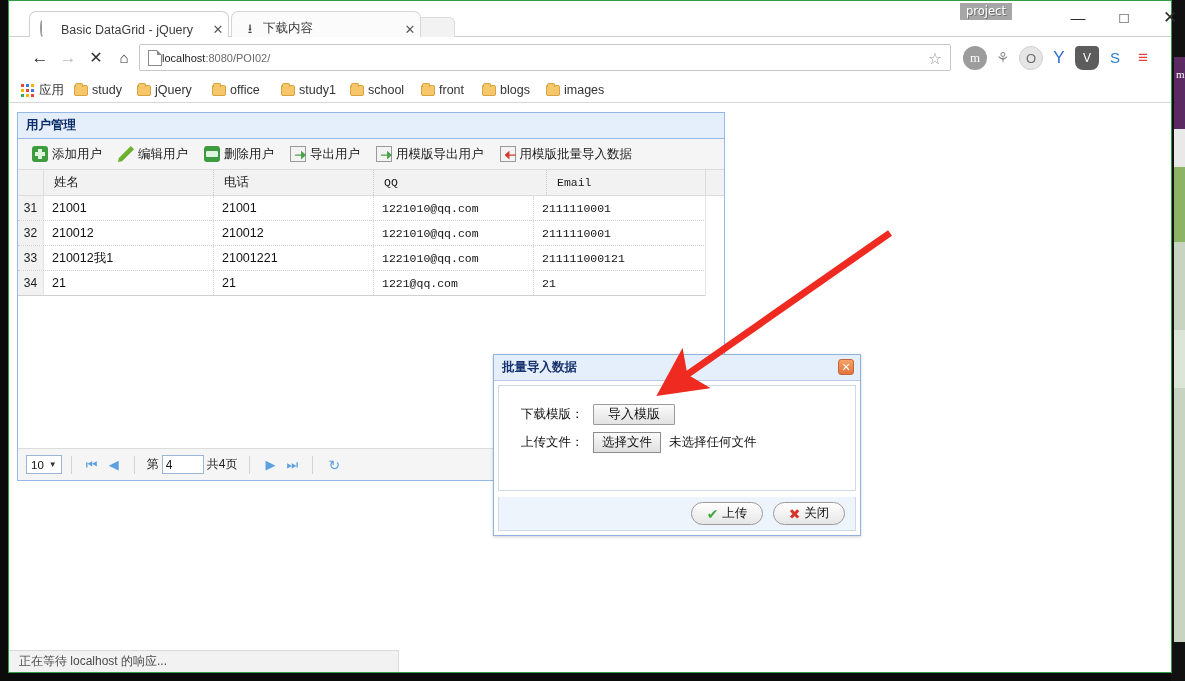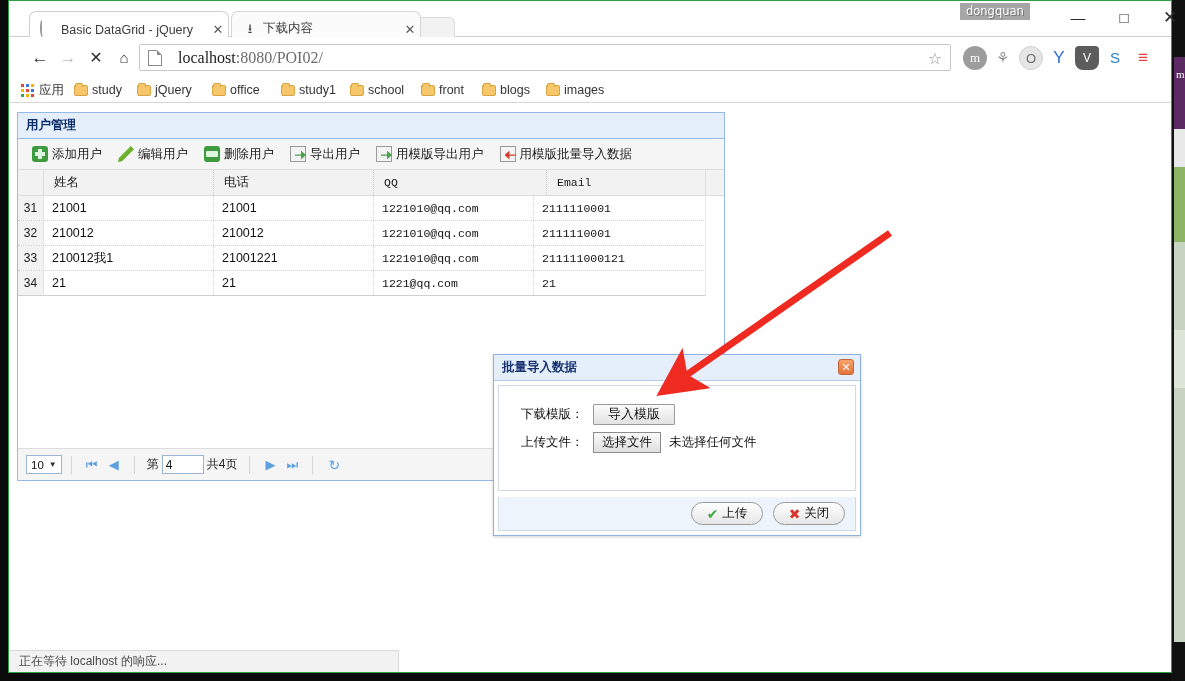--- a/index.html
+++ b/index.html
@@ -94,21 +94,21 @@
   #nav-stop { left:76px; color:#303030; font-size:16px;}
   #nav-home { left:104px; color:#303030; font-size:15px;}
 
   .omnibox {
     position:absolute; left:130px; top:7px; width:812px; height:27px;
     border:1px solid #c7c7c7; border-radius:2px; background:#fff;
     display:flex; align-items:center;
   }
   .omni-doc { width:14px; height:16px; margin-left:8px; border:1px solid #8a8a8a; background:#fff; position:relative;}
   .omni-doc:after{content:""; position:absolute; right:-1px; top:-1px; border-width:0 5px 5px 0; border-style:solid; border-color:#fff #fff #8a8a8a #8a8a8a;}
-  .omni-url { margin-left:16px; font-size:16px; color:#6a6a6a; font-family:Liberation Serif, serif;}
+  .omni-url { margin-left:0; font-size:11px; color:#6a6a6a; font-family:Liberation Sans, sans-serif;}
   .omni-url b { color:#1c1c1c; font-weight:normal;}
   .omni-star { position:absolute; right:8px; top:4px; font-size:16px; color:#9a9a9a;}
 
   .ext { position:absolute; top:9px; width:24px; height:24px; border-radius:50%; text-align:center; line-height:24px; font-size:13px;}
   #ext-1 { left:954px; background:#9c9c9c; color:#fff; font-family:"Liberation Serif",serif;}
   #ext-2 { left:982px; color:#8e8e8e; font-size:15px;}
   #ext-3 { left:1010px; background:#e6e6e6; color:#6c6c6c; border:1px solid #cfcfcf;}
   #ext-4 { left:1038px; color:#2f6fd0; font-size:17px; }
   #ext-5 { left:1066px; background:#5c5c5c; color:#fff; border-radius:4px 4px 8px 8px; font-size:12px;}
   #ext-6 { left:1094px; color:#2b7fd0; font-size:15px; }
@@ -225,21 +225,21 @@
         <div class="tab tab-inactive">
           <span class="favicon dl-icon">⭳</span>
           <span class="label">下载内容</span>
           <span class="tabclose">✕</span>
         </div>
 
         <div class="tab-ghost"></div>
       </div>
       <div class="tabstrip-fill"></div>
 
-      <div class="user-chip">dongquan</div>
+      <div class="user-chip">project</div>
       <div class="win-ctrl" id="btn-min">—</div>
       <div class="win-ctrl" id="btn-max">□</div>
       <div class="win-ctrl" id="btn-close">✕</div>
     </div>
 
     <div class="chrome-nav">
       <div class="nav-btn" id="nav-back">←</div>
       <div class="nav-btn" id="nav-fwd">→</div>
       <div class="nav-btn" id="nav-stop">✕</div>
       <div class="nav-btn" id="nav-home">⌂</div>

